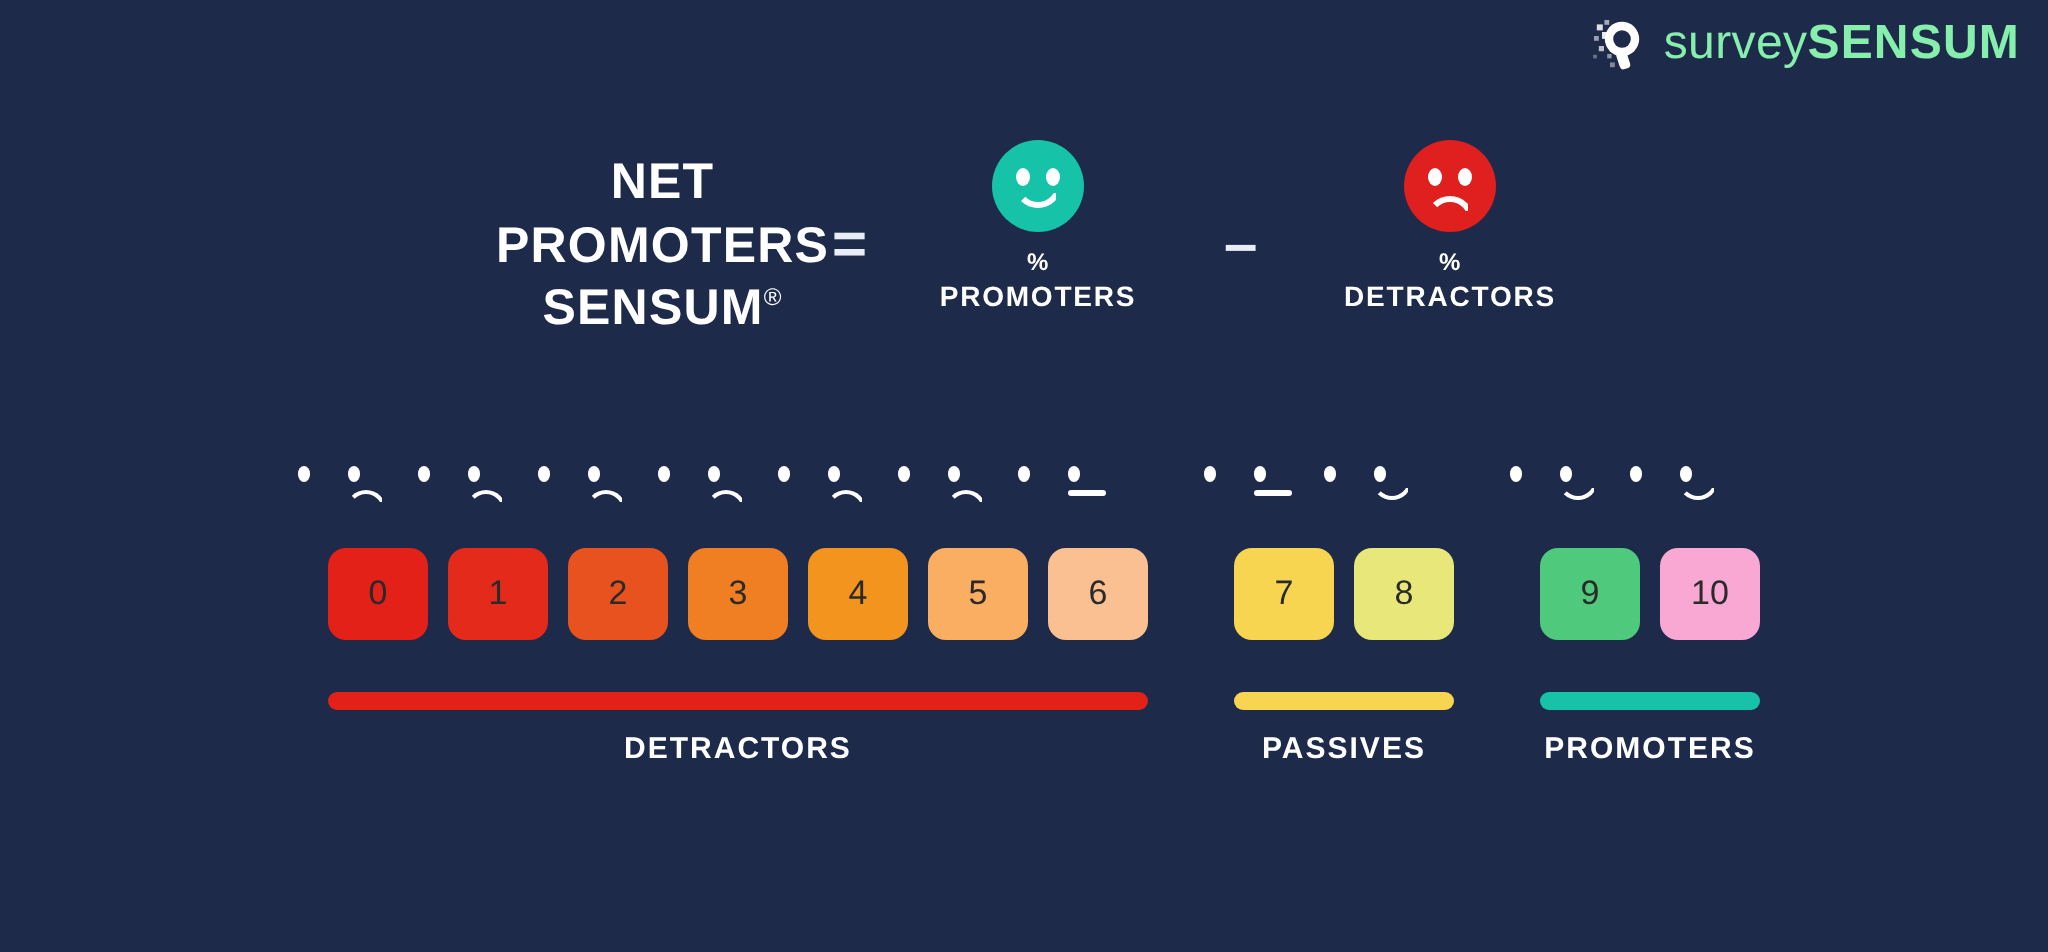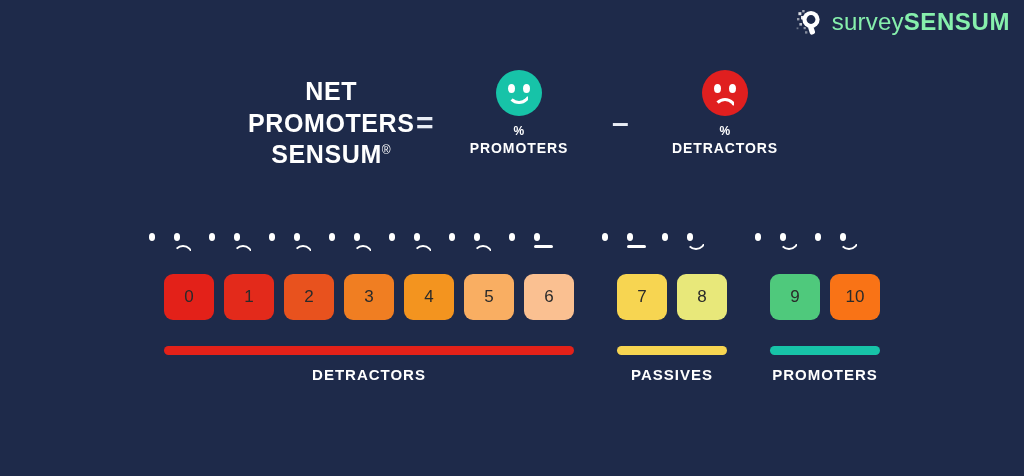--- a/index.html
+++ b/index.html
@@ -181,21 +181,21 @@
       <div class="tile" style="left: 164px; background: rgb(227, 33, 25);">0</div>
       <div class="tile" style="left: 224px; background: rgb(227, 42, 27);">1</div>
       <div class="tile" style="left: 284px; background: rgb(232, 82, 30);">2</div>
       <div class="tile" style="left: 344px; background: rgb(240, 126, 34);">3</div>
       <div class="tile" style="left: 404px; background: rgb(243, 148, 31);">4</div>
       <div class="tile" style="left: 464px; background: rgb(249, 174, 98);">5</div>
       <div class="tile" style="left: 524px; background: rgb(250, 192, 145);">6</div>
       <div class="tile" style="left: 617px; background: rgb(247, 213, 81);">7</div>
       <div class="tile" style="left: 677px; background: rgb(232, 232, 122);">8</div>
       <div class="tile" style="left: 770px; background: rgb(79, 201, 124);">9</div>
-      <div class="tile" style="left: 830px; background: #f97316;">10</div>
+      <div class="tile" style="left: 830px; background: #f9a8d4;">10</div>
     </div>
 </div>
 
 <div id="bars">
     <div class="bar" style="left: 164px; width: 410px; background: rgb(227, 33, 25);"></div>
     <div class="cat-label" style="left: 164px; width: 410px;">DETRACTORS</div>
     <div class="bar" style="left: 617px; width: 110px; background: rgb(247, 213, 81);"></div>
     <div class="cat-label" style="left: 617px; width: 110px;">PASSIVES</div>
     <div class="bar" style="left: 770px; width: 110px; background: rgb(23, 195, 168);"></div>
     <div class="cat-label" style="left: 770px; width: 110px;">PROMOTERS</div>

